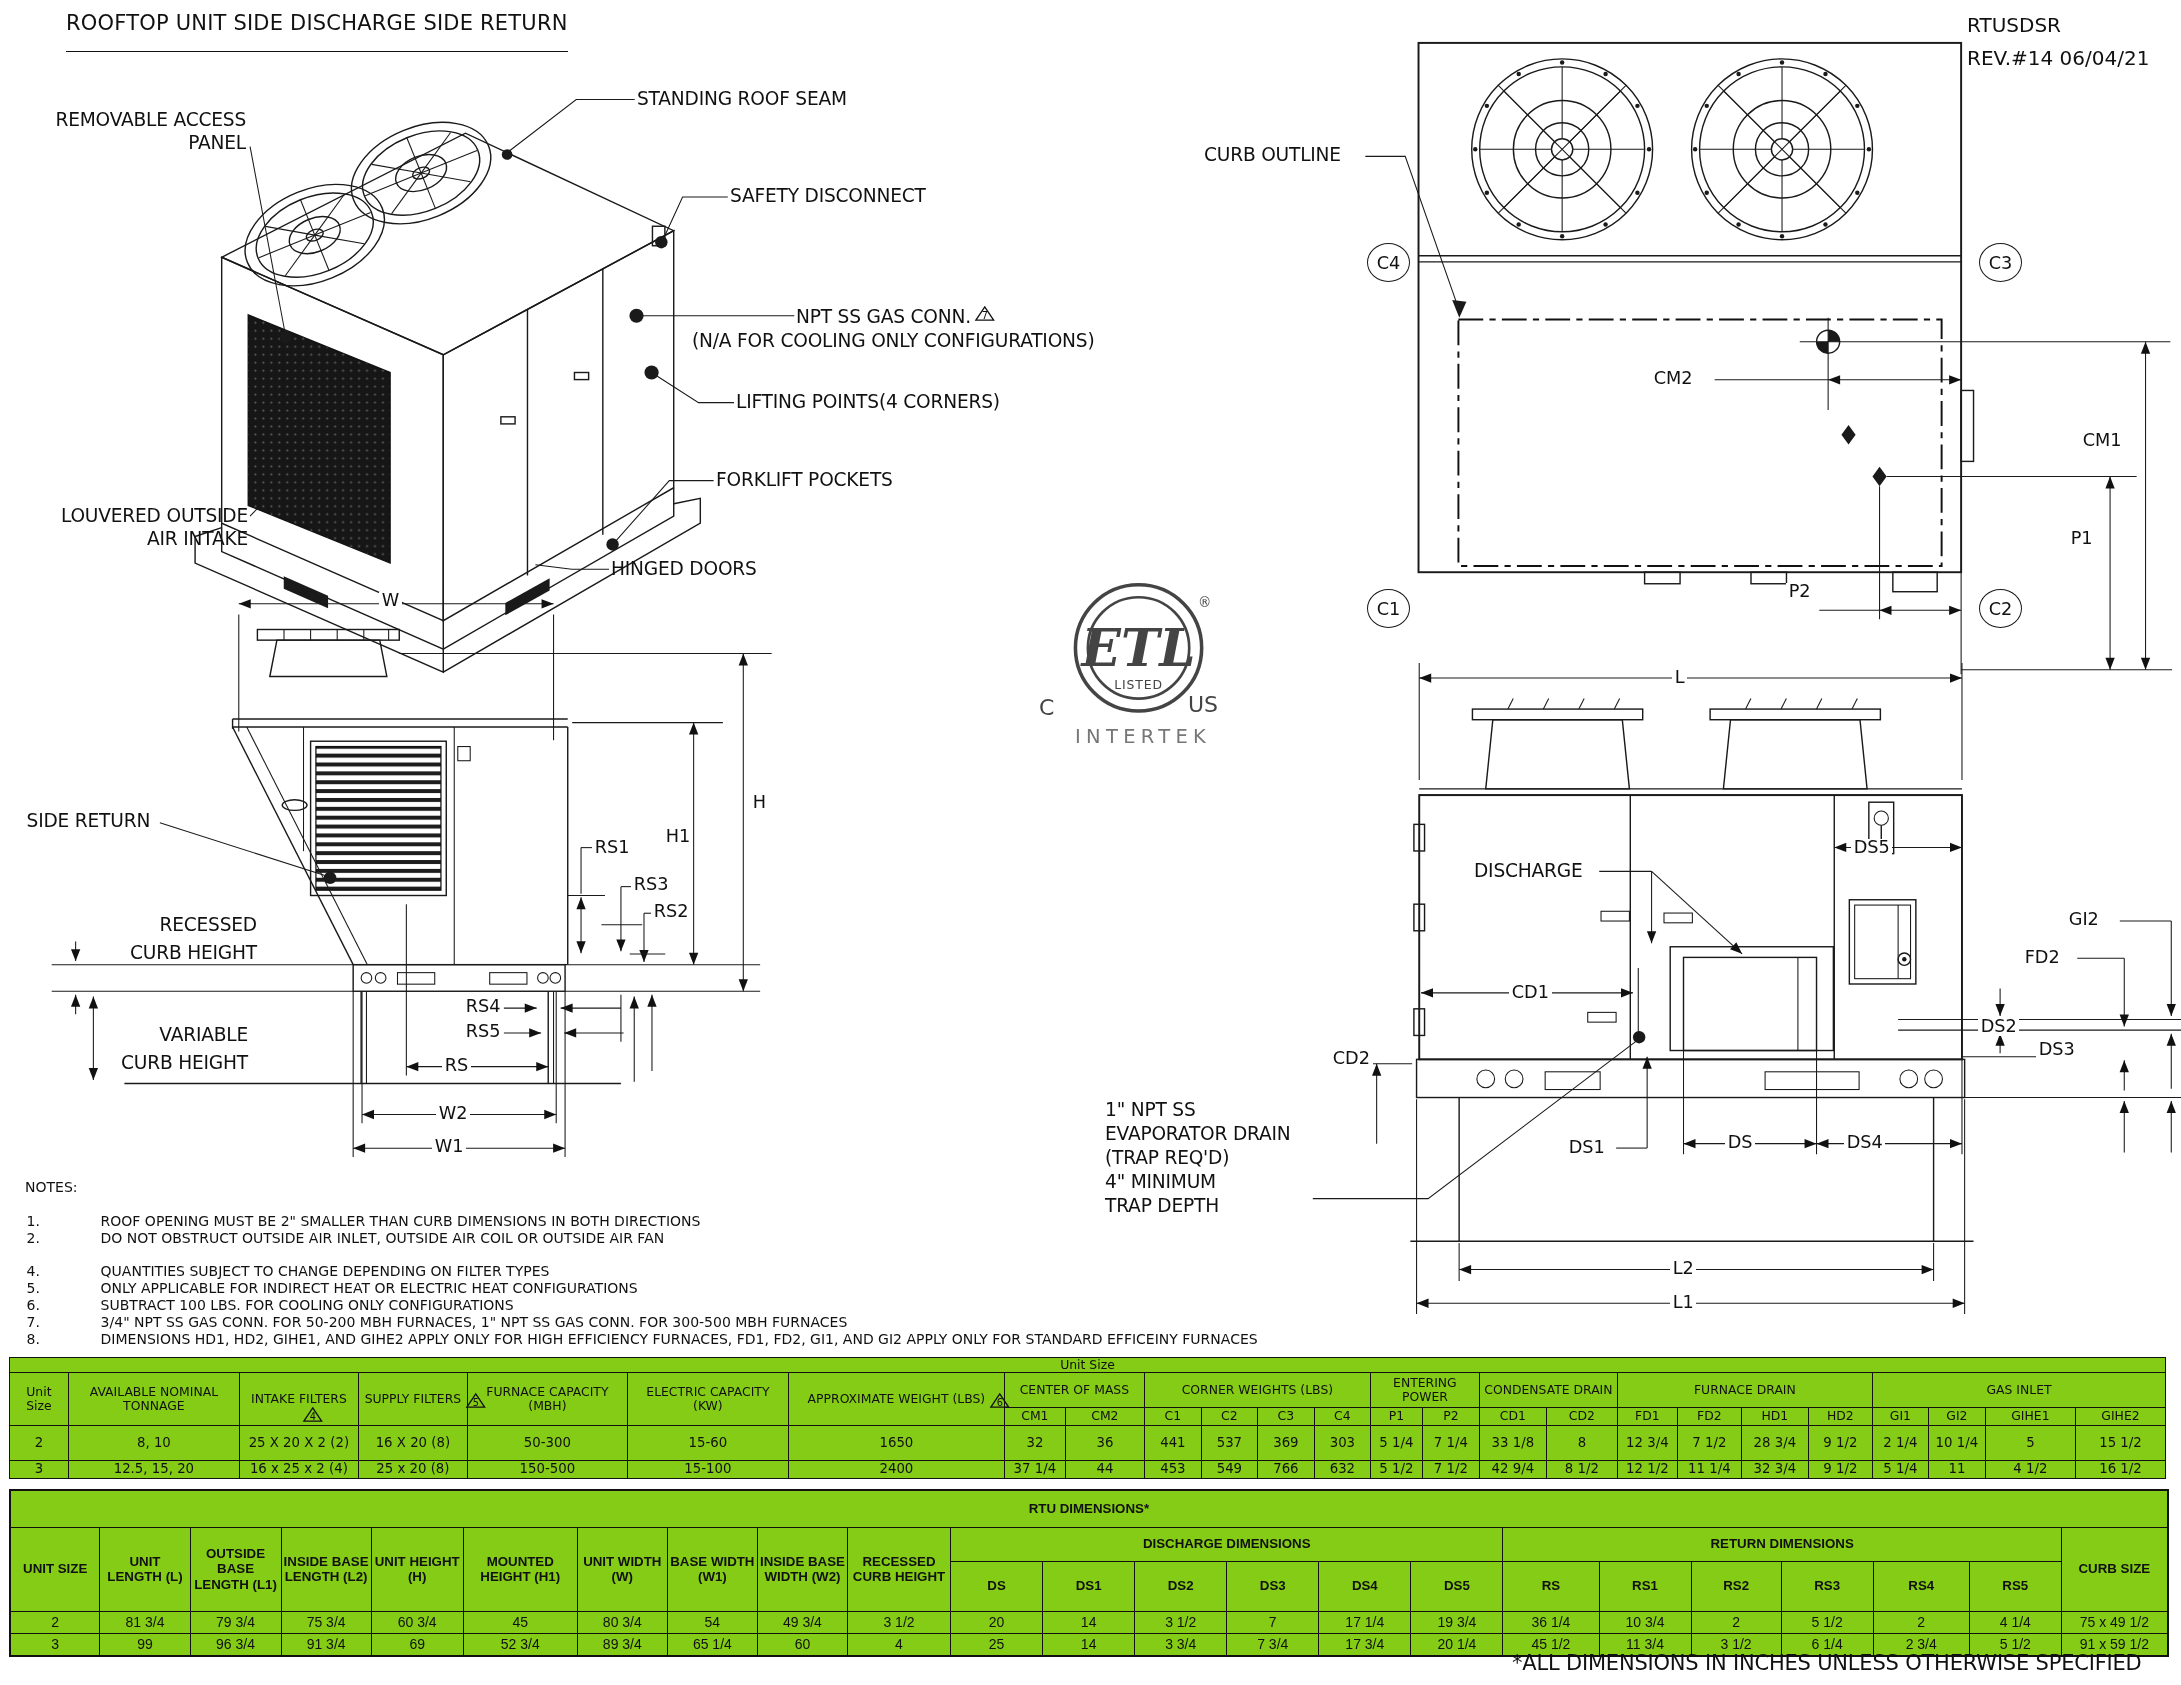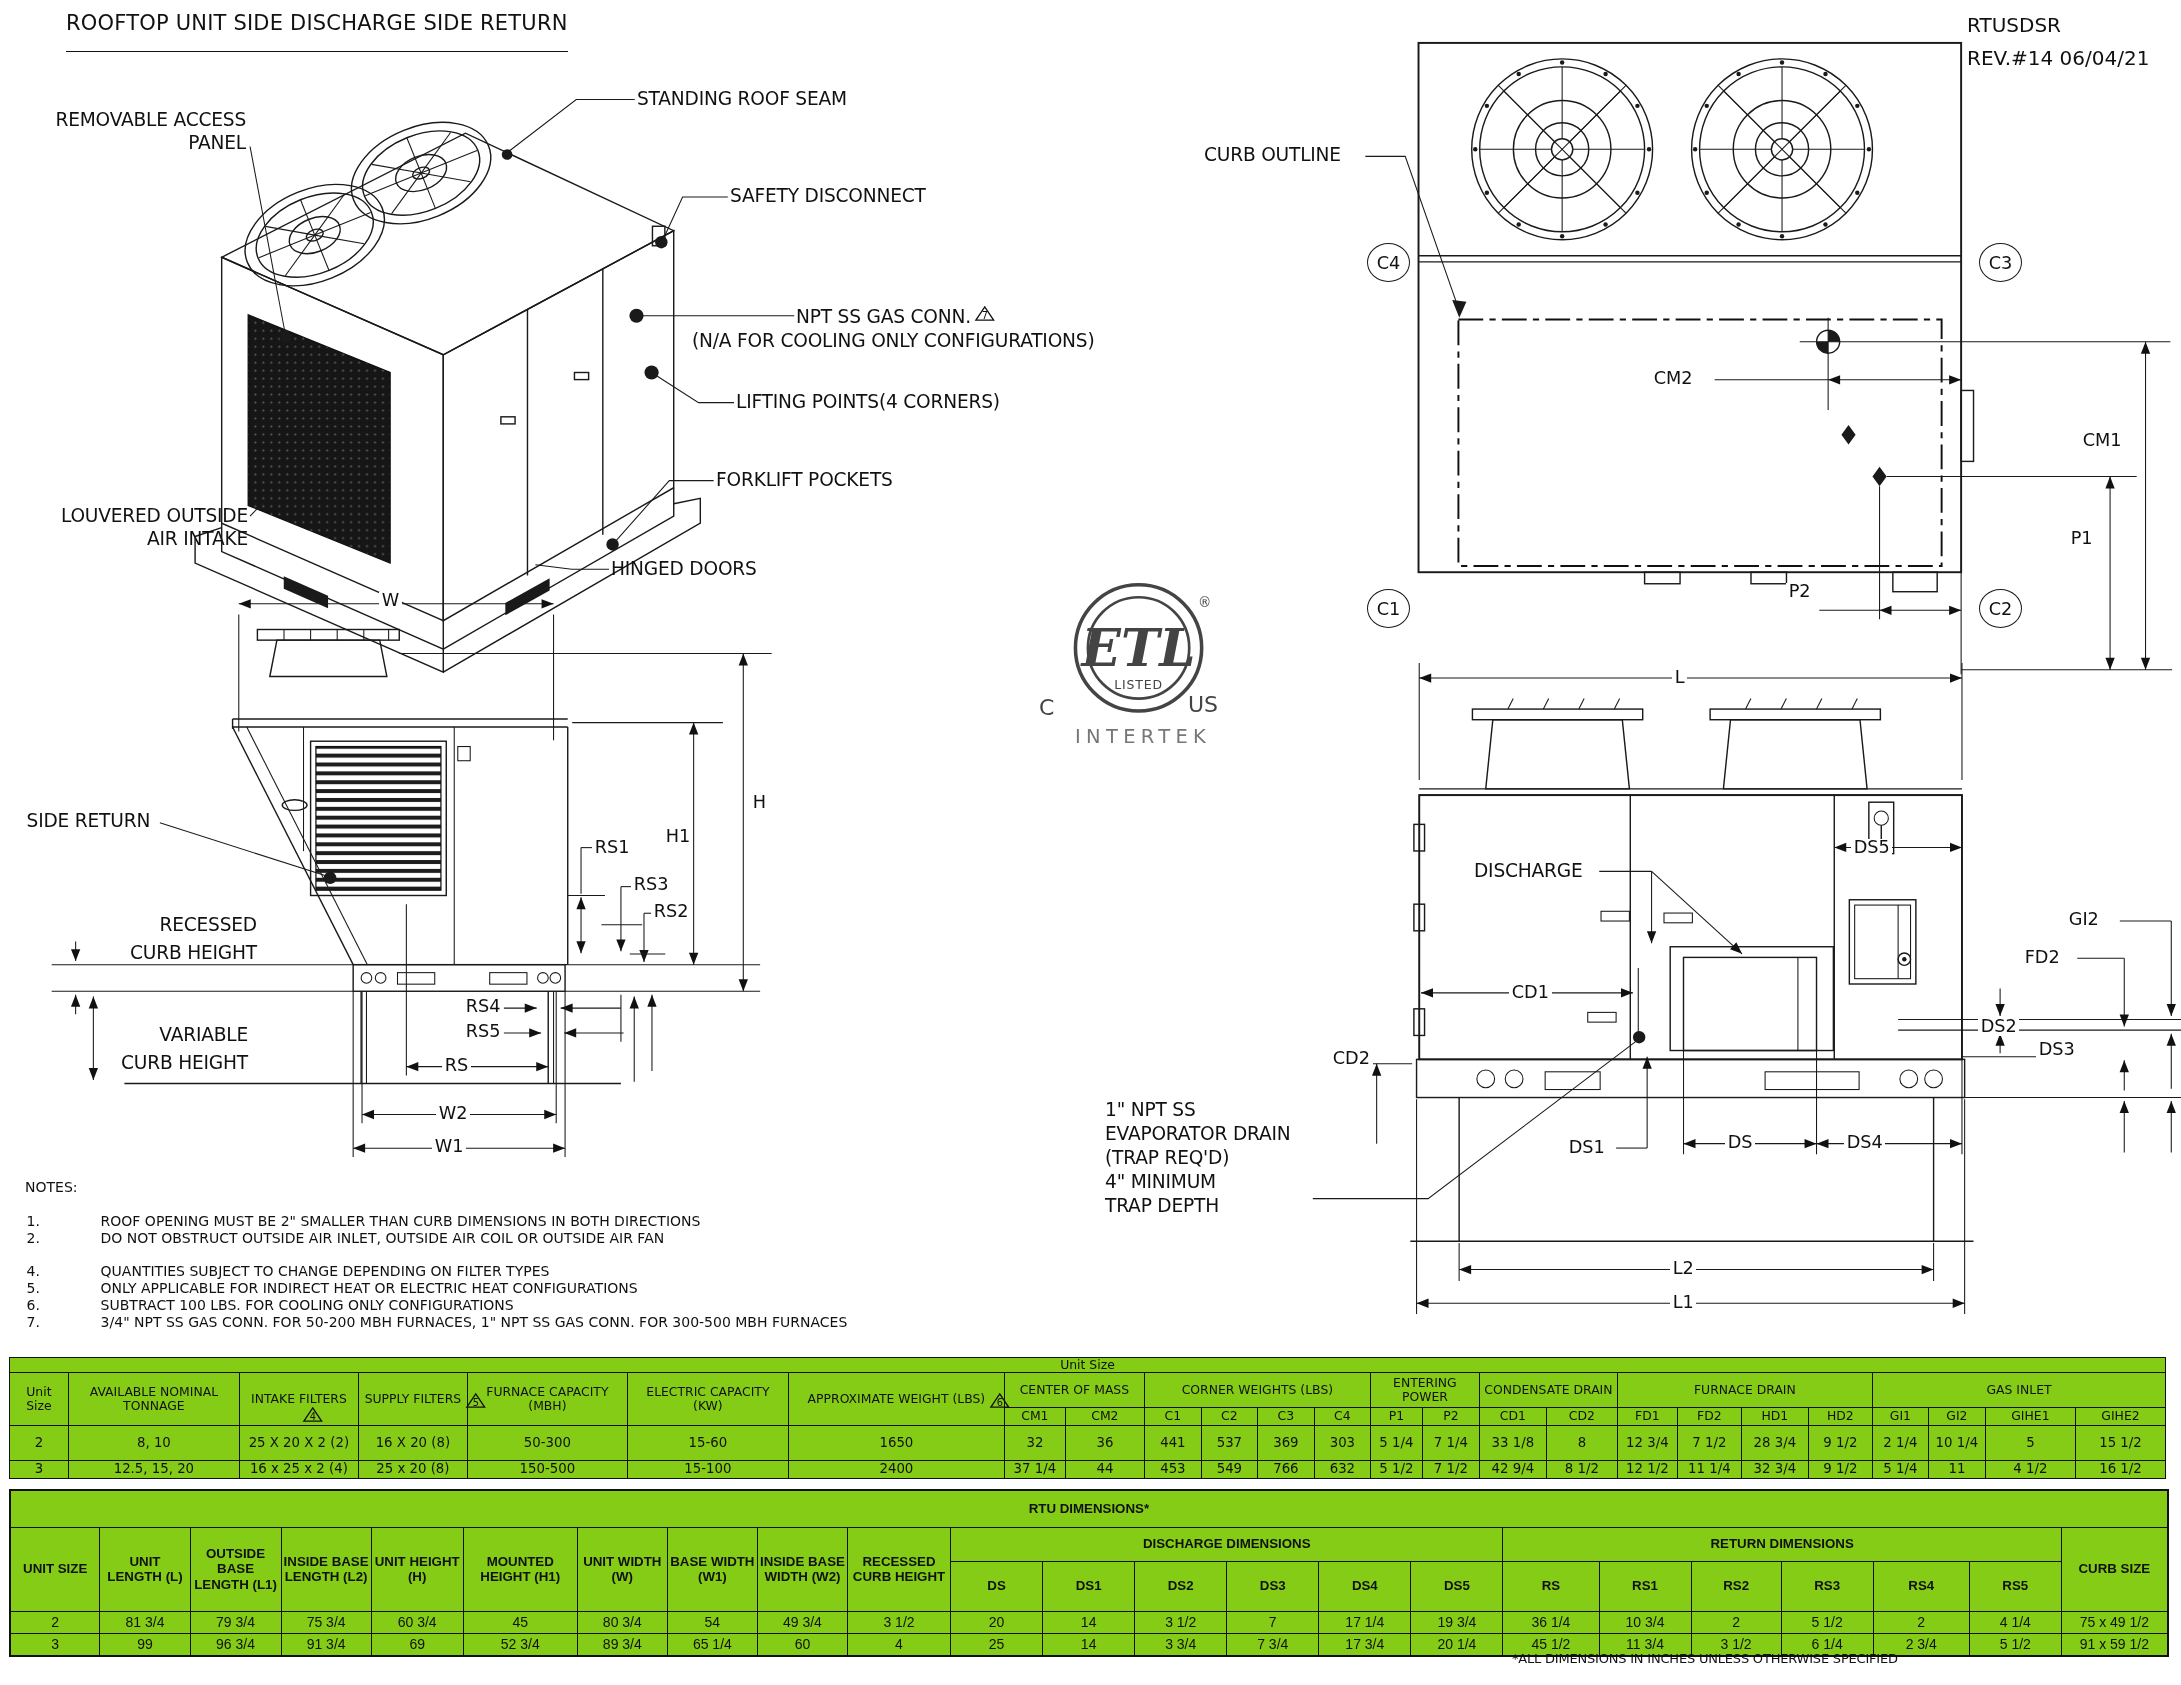--- a/index.html
+++ b/index.html
@@ -32,21 +32,21 @@
   .t1 .r3{height:18.6px}
   .t1 td{font-size:13.3px;line-height:1.05}
   .t2{position:absolute;left:8.9px;top:1489px;width:2160px;border:2.7px solid #111;font-size:14px;text-align:center;font-family:"Liberation Sans",sans-serif}
   .t2 th,.t2 td{border:1.8px solid #111;padding:0 1.8px;vertical-align:middle}
   .t2 thead th{font-weight:bold;font-size:13.3px;line-height:1.15}
   .t2 .trow{height:37px;font-size:15px}
   .t2 .hgrp{height:34px}
   .t2 .hsub{height:50px}
   .t2 td{font-size:14px;height:21px}
   .etl-txt{position:absolute;color:#444}
-  .footnote{position:absolute;font-size:13px;letter-spacing:-0.2px}
+  .footnote{position:absolute;font-size:21px;letter-spacing:-0.2px}
 </style>
 </head>
 <body>
 <div id="page">
 
 <div class="title" style="left:66px;top:10.6px">ROOFTOP UNIT SIDE DISCHARGE SIDE RETURN</div>
 <div class="tblock" style="left:1967px;top:8.9px"><span>RTUSDSR</span>
 <span>REV.#14 06/04/21</span></div>
 
 <svg style="left:124px;top:80px" width="674" height="585" viewBox="0 0 760 660">
@@ -504,20 +504,21 @@
 4" MINIMUM
 TRAP DEPTH</div>
 
 <div class="notes-head" style="left:25px;top:1179px">NOTES:</div>
 <div class="note-row" style="top:1213px"><span class="note-num">1.</span><span>ROOF OPENING MUST BE 2" SMALLER THAN CURB DIMENSIONS IN BOTH DIRECTIONS</span></div>
 <div class="note-row" style="top:1230px"><span class="note-num">2.</span><span>DO NOT OBSTRUCT OUTSIDE AIR INLET, OUTSIDE AIR COIL OR OUTSIDE AIR FAN</span></div>
 <div class="note-row" style="top:1263px"><span class="note-num">4.</span><span>QUANTITIES SUBJECT TO CHANGE DEPENDING ON FILTER TYPES</span></div>
 <div class="note-row" style="top:1280px"><span class="note-num">5.</span><span>ONLY APPLICABLE FOR INDIRECT HEAT OR ELECTRIC HEAT CONFIGURATIONS</span></div>
 <div class="note-row" style="top:1297px"><span class="note-num">6.</span><span>SUBTRACT 100 LBS. FOR COOLING ONLY CONFIGURATIONS</span></div>
 <div class="note-row" style="top:1314px"><span class="note-num">7.</span><span>3/4" NPT SS GAS CONN. FOR 50-200 MBH FURNACES, 1" NPT SS GAS CONN. FOR 300-500 MBH FURNACES</span></div>
+<div class="note-row" style="top:1331px"><span class="note-num">8.</span><span>DIMENSIONS HD1, HD2, GIHE1, AND GIHE2 APPLY ONLY FOR HIGH EFFICIENCY FURNACES, FD1, FD2, GI1, AND GI2 APPLY ONLY FOR STANDARD EFFICEINY FURNACES</span></div>
 
 <table class="t1">
   <colgroup>
     <col style="width:59px">
         <col style="width:171px">
         <col style="width:119px">
         <col style="width:109px">
         <col style="width:160px">
         <col style="width:161px">
         <col style="width:216px">

